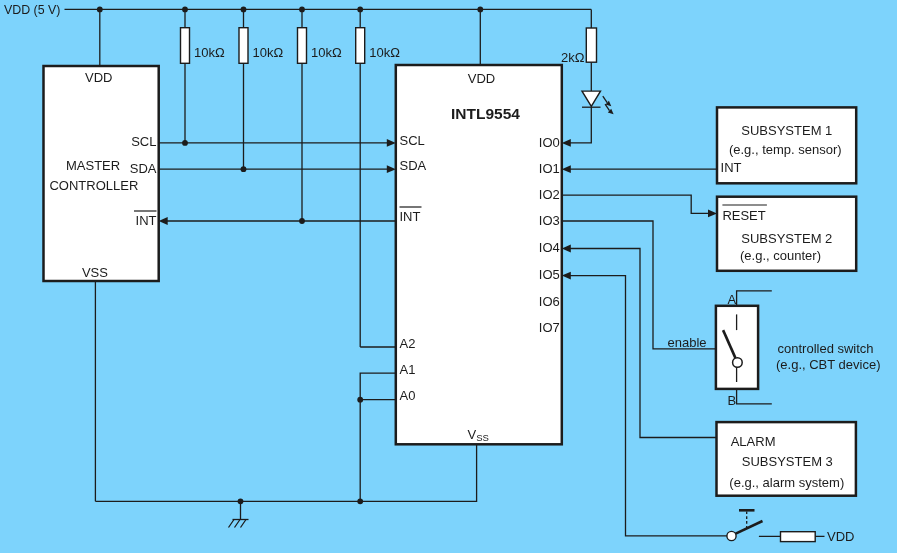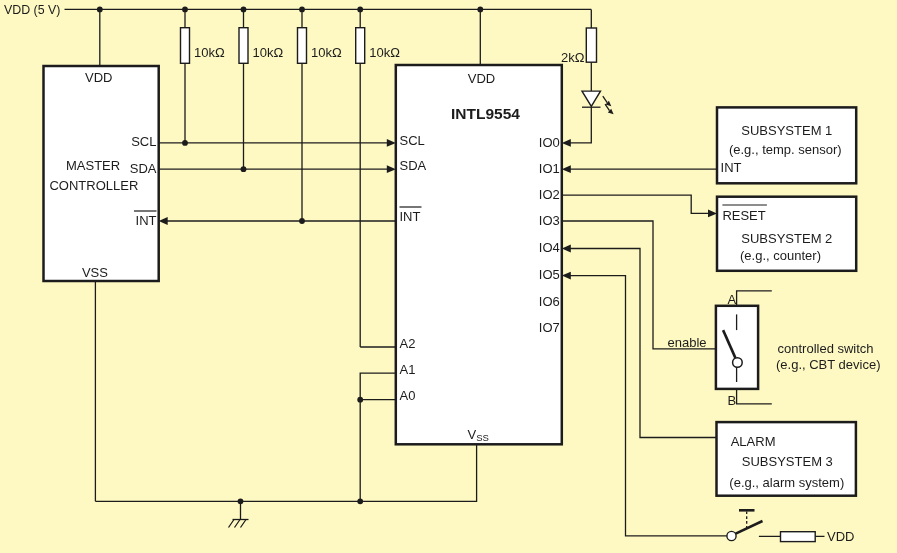--- a/index.html
+++ b/index.html
@@ -1,16 +1,16 @@
 <!DOCTYPE html>
 <html><head>
 <meta charset="utf-8">
 <style>
   html, body { margin: 0; padding: 0; background: #ffffff; }
-  .stage { width: 897px; height: 553px; position: relative; background: #fef9c3; overflow: hidden; }
+  .stage { width: 897px; height: 553px; position: relative; background: #7dd3fc; overflow: hidden; }
   svg { display: block; }
   text {
     font-family: "Liberation Sans", "DejaVu Sans", sans-serif;
     fill: #1c1c1c;
   }
   .lbl   { font-size: 13px; }
   .part  { font-size: 15.5px; font-weight: bold; }
   .sub   { font-size: 9.5px; }
   .wire  { stroke: #1c1c1c; stroke-width: 1.3; fill: none; }
   .thick { stroke: #1c1c1c; stroke-width: 2.6; fill: none; }

